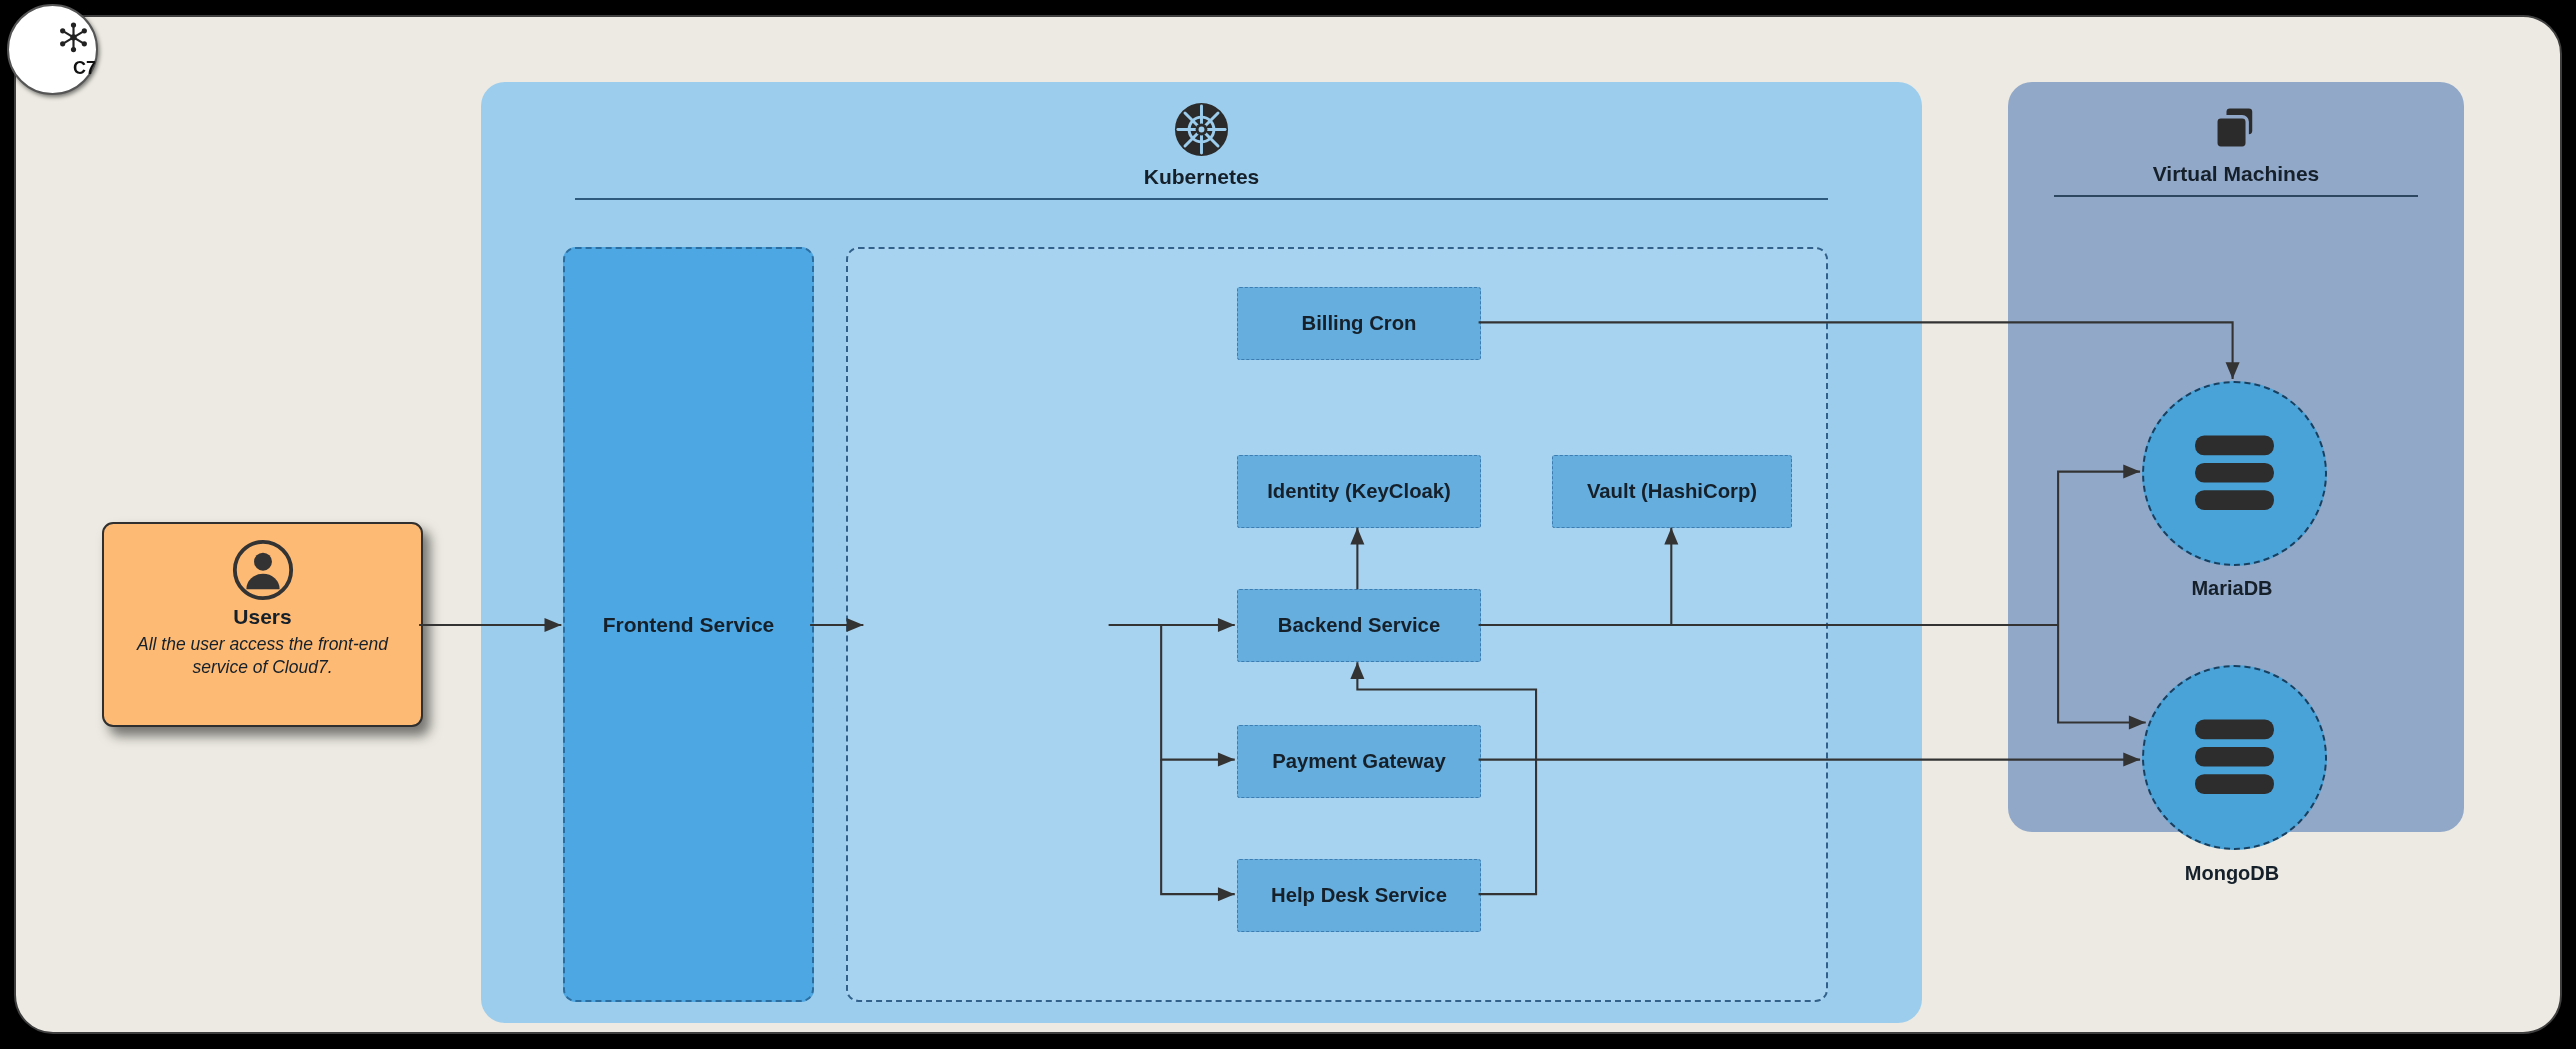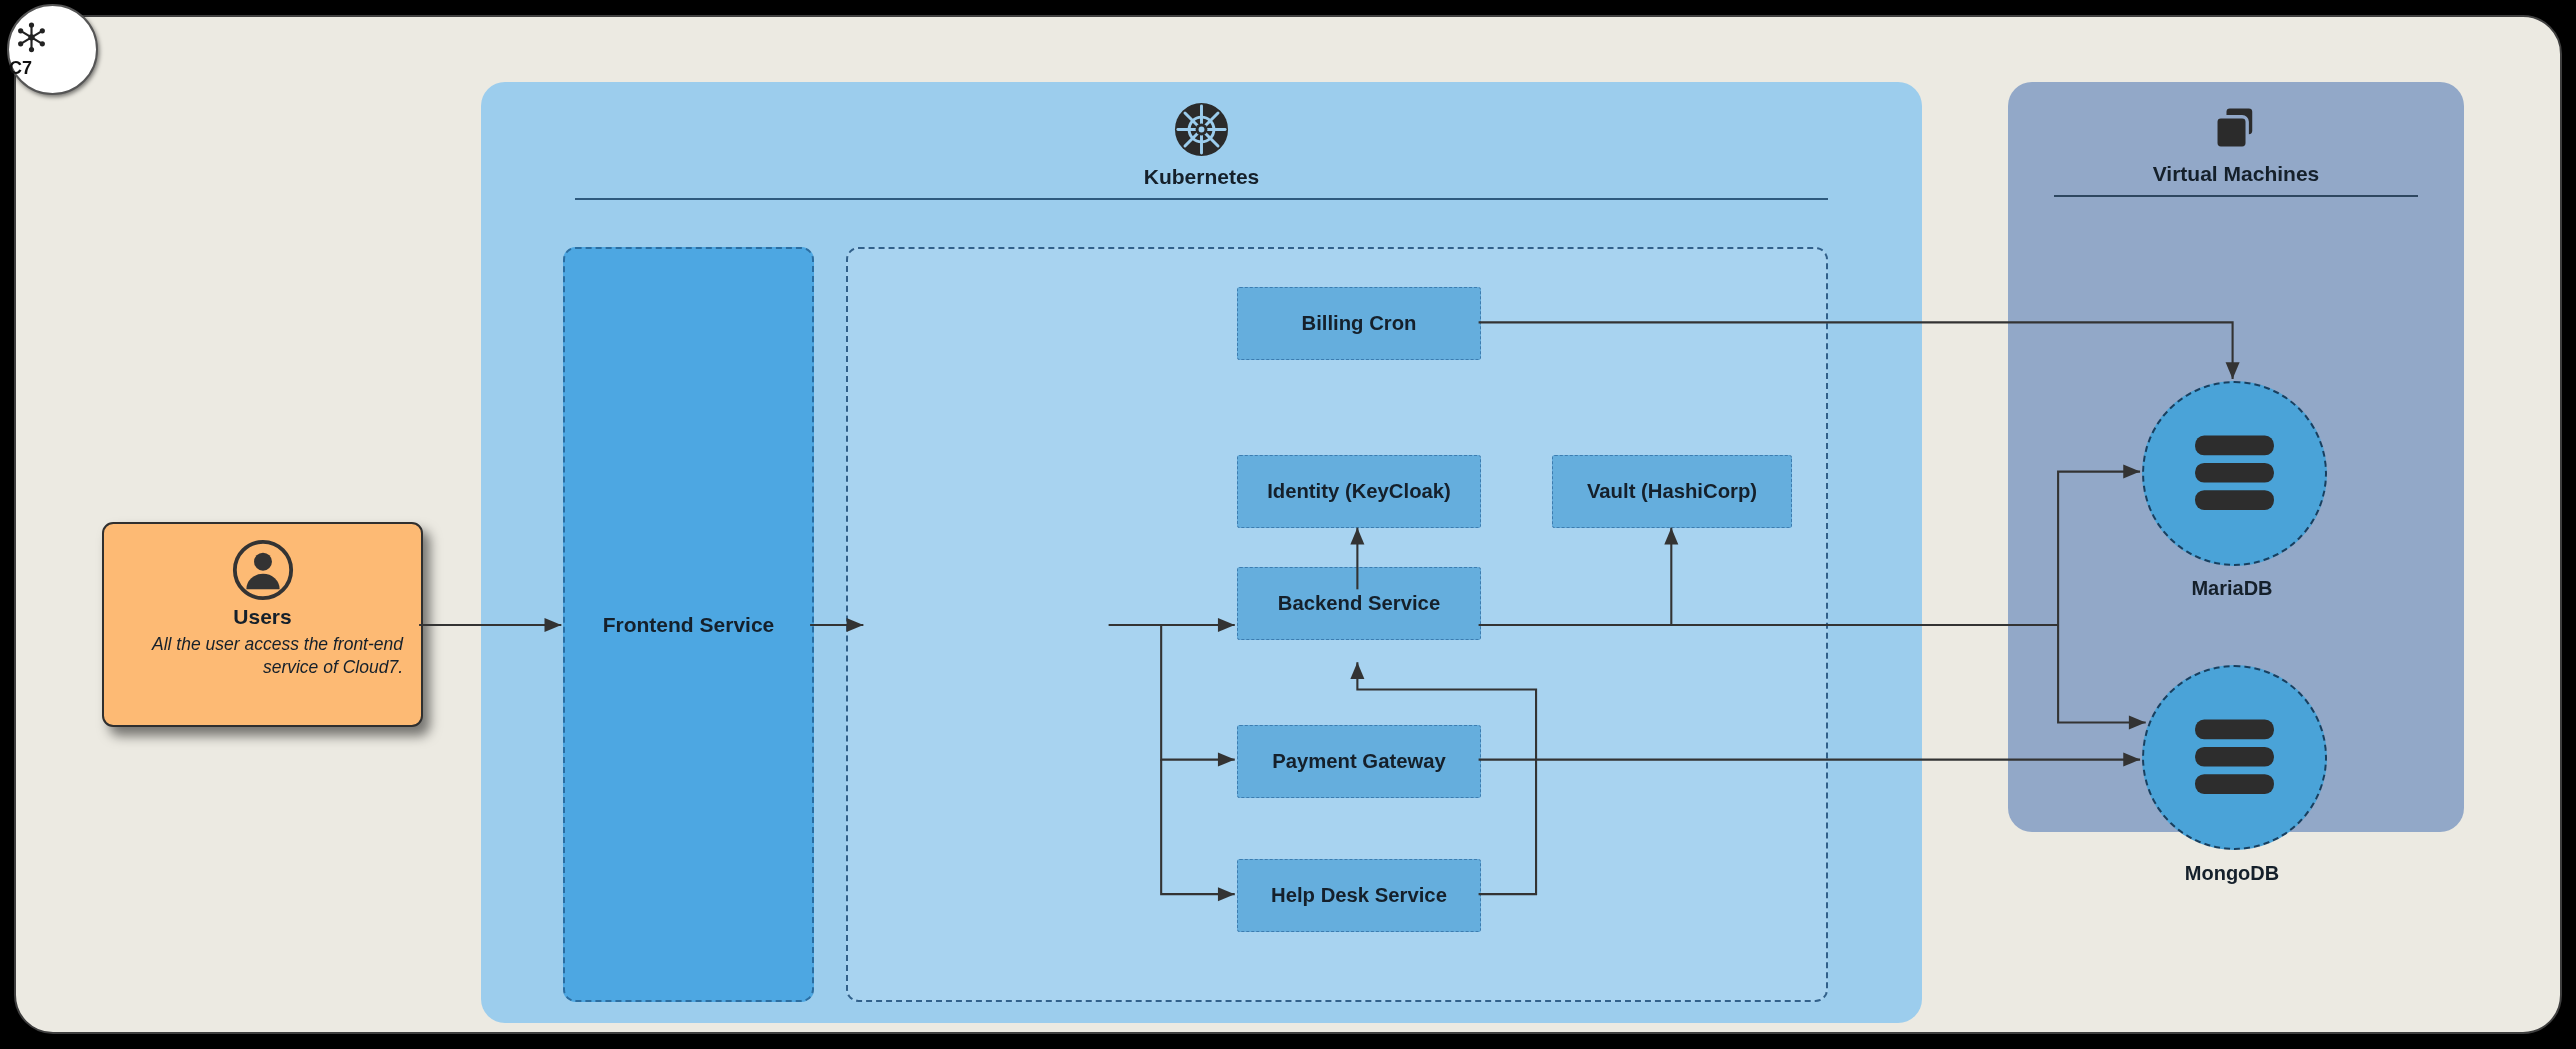--- a/index.html
+++ b/index.html
@@ -1,26 +1,26 @@
 <!DOCTYPE html>
 <html style="font-size:11.2px"><head>
 <meta charset="utf-8">
 <style>
   html,body{margin:0;padding:0;background:#000;}
   .stage{position:relative;width:2576px;height:1049px;background:#000;font-family:"Liberation Sans",sans-serif;overflow:hidden;}
   .canvas{position:absolute;left:14px;top:15.4px;width:2544px;height:1015px;background:#ECEAE2;border:2.1px solid #3f3f3f;border-radius:39px;}
 
   
-  .badge{position:absolute;left:7px;top:4.2px;width:87px;height:87px;border-radius:50%;background:#fff;border:2.1px solid #555;display:flex;flex-direction:column;align-items:flex-start;justify-content:center;box-shadow:1.4px 2.1px 4.2px rgba(0,0,0,.5);z-index:6;}
+  .badge{position:absolute;left:7px;top:4.2px;width:87px;height:87px;border-radius:50%;background:#fff;border:2.1px solid #555;display:flex;flex-direction:column;align-items:flex-end;justify-content:center;box-shadow:1.4px 2.1px 4.2px rgba(0,0,0,.5);z-index:6;}
   .badge .blabel{font-weight:bold;font-size:18px;color:#111;margin-top:-1.4px;}
 
   
   .users-node{position:absolute;left:102px;top:522px;width:317px;height:201px;background:#fdba74;border:2.1px solid #2f2f2f;border-radius:11.2px;box-shadow:7px 8.4px 11.2px rgba(0,0,0,.5);display:flex;flex-direction:column;align-items:center;z-index:3;}
   .users-node .utitle{font-weight:bold;font-size:21px;color:#15202b;margin-top:2.8px;}
-  .users-node .udesc{font-style:italic;font-size:17.5px;color:#15202b;text-align:right;margin-top:4.2px;padding:0 18px;line-height:1.3;}
+  .users-node .udesc{font-style:italic;font-size:17.5px;color:#15202b;text-align:center;margin-top:4.2px;padding:0 18px;line-height:1.3;}
 
   
   .k8s{position:absolute;left:481px;top:82px;width:1441px;height:941px;background:#9CCDED;border-radius:24px;z-index:1;}
   .vm{position:absolute;left:2008px;top:82px;width:456px;height:750px;background:#92A8C8;border-radius:24px;z-index:1;}
   .chead{display:flex;flex-direction:column;align-items:center;}
   .chead .cicon{margin-top:18px;}
   .ctitle{font-weight:bold;font-size:21px;color:#15202b;margin-top:5.6px;}
   .cline{height:1.4px;background:#2e5a7e;margin-top:9.8px;}
   .k8s .cline{width:87%;}
   .vm .cline{width:80%;background:#2e4760;}
@@ -30,21 +30,21 @@
   .frontend .nlabel{font-weight:bold;font-size:21px;color:#15202b;}
   .group{position:absolute;left:846px;top:247px;width:978px;height:751px;background:#A8D3F0;border:2.1px dashed #31608a;border-radius:12.6px;z-index:2;}
 
   
   .svc{position:absolute;width:242px;height:71px;background:#65AEDD;border:1.8px dashed #3c7cb0;border-radius:2.8px;display:flex;align-items:center;justify-content:center;z-index:3;}
   .svc .nlabel{font-weight:bold;font-size:20.3px;color:#15202b;text-align:center;}
   .svc.billing{left:1237px;top:287px;}
   .svc.identity{left:1237px;top:455px;}
   .svc.vault{left:1552px;top:455px;width:238px;}
   .svc.api{left:865px;top:589px;width:243px;}
-  .svc.backend{left:1237px;top:567px;}
+  .svc.backend{left:1237px;top:589px;}
   .svc.payment{left:1237px;top:725px;}
   .svc.helpdesk{left:1237px;top:859px;align-items:center;}
 
   
   .db{position:absolute;width:181px;height:181px;border-radius:50%;background:#4AA3D8;border:2.5px dashed #173f5f;display:flex;align-items:center;justify-content:center;z-index:3;}
   .db.mariadb{left:2142px;top:381px;}
   .db.mongodb{left:2142px;top:665px;}
   .dblabel{position:absolute;width:238px;left:2113px;text-align:center;font-weight:bold;font-size:20px;color:#15202b;z-index:3;}
   .dblabel.maria{top:577px;}
   .dblabel.mongo{top:862px;}

